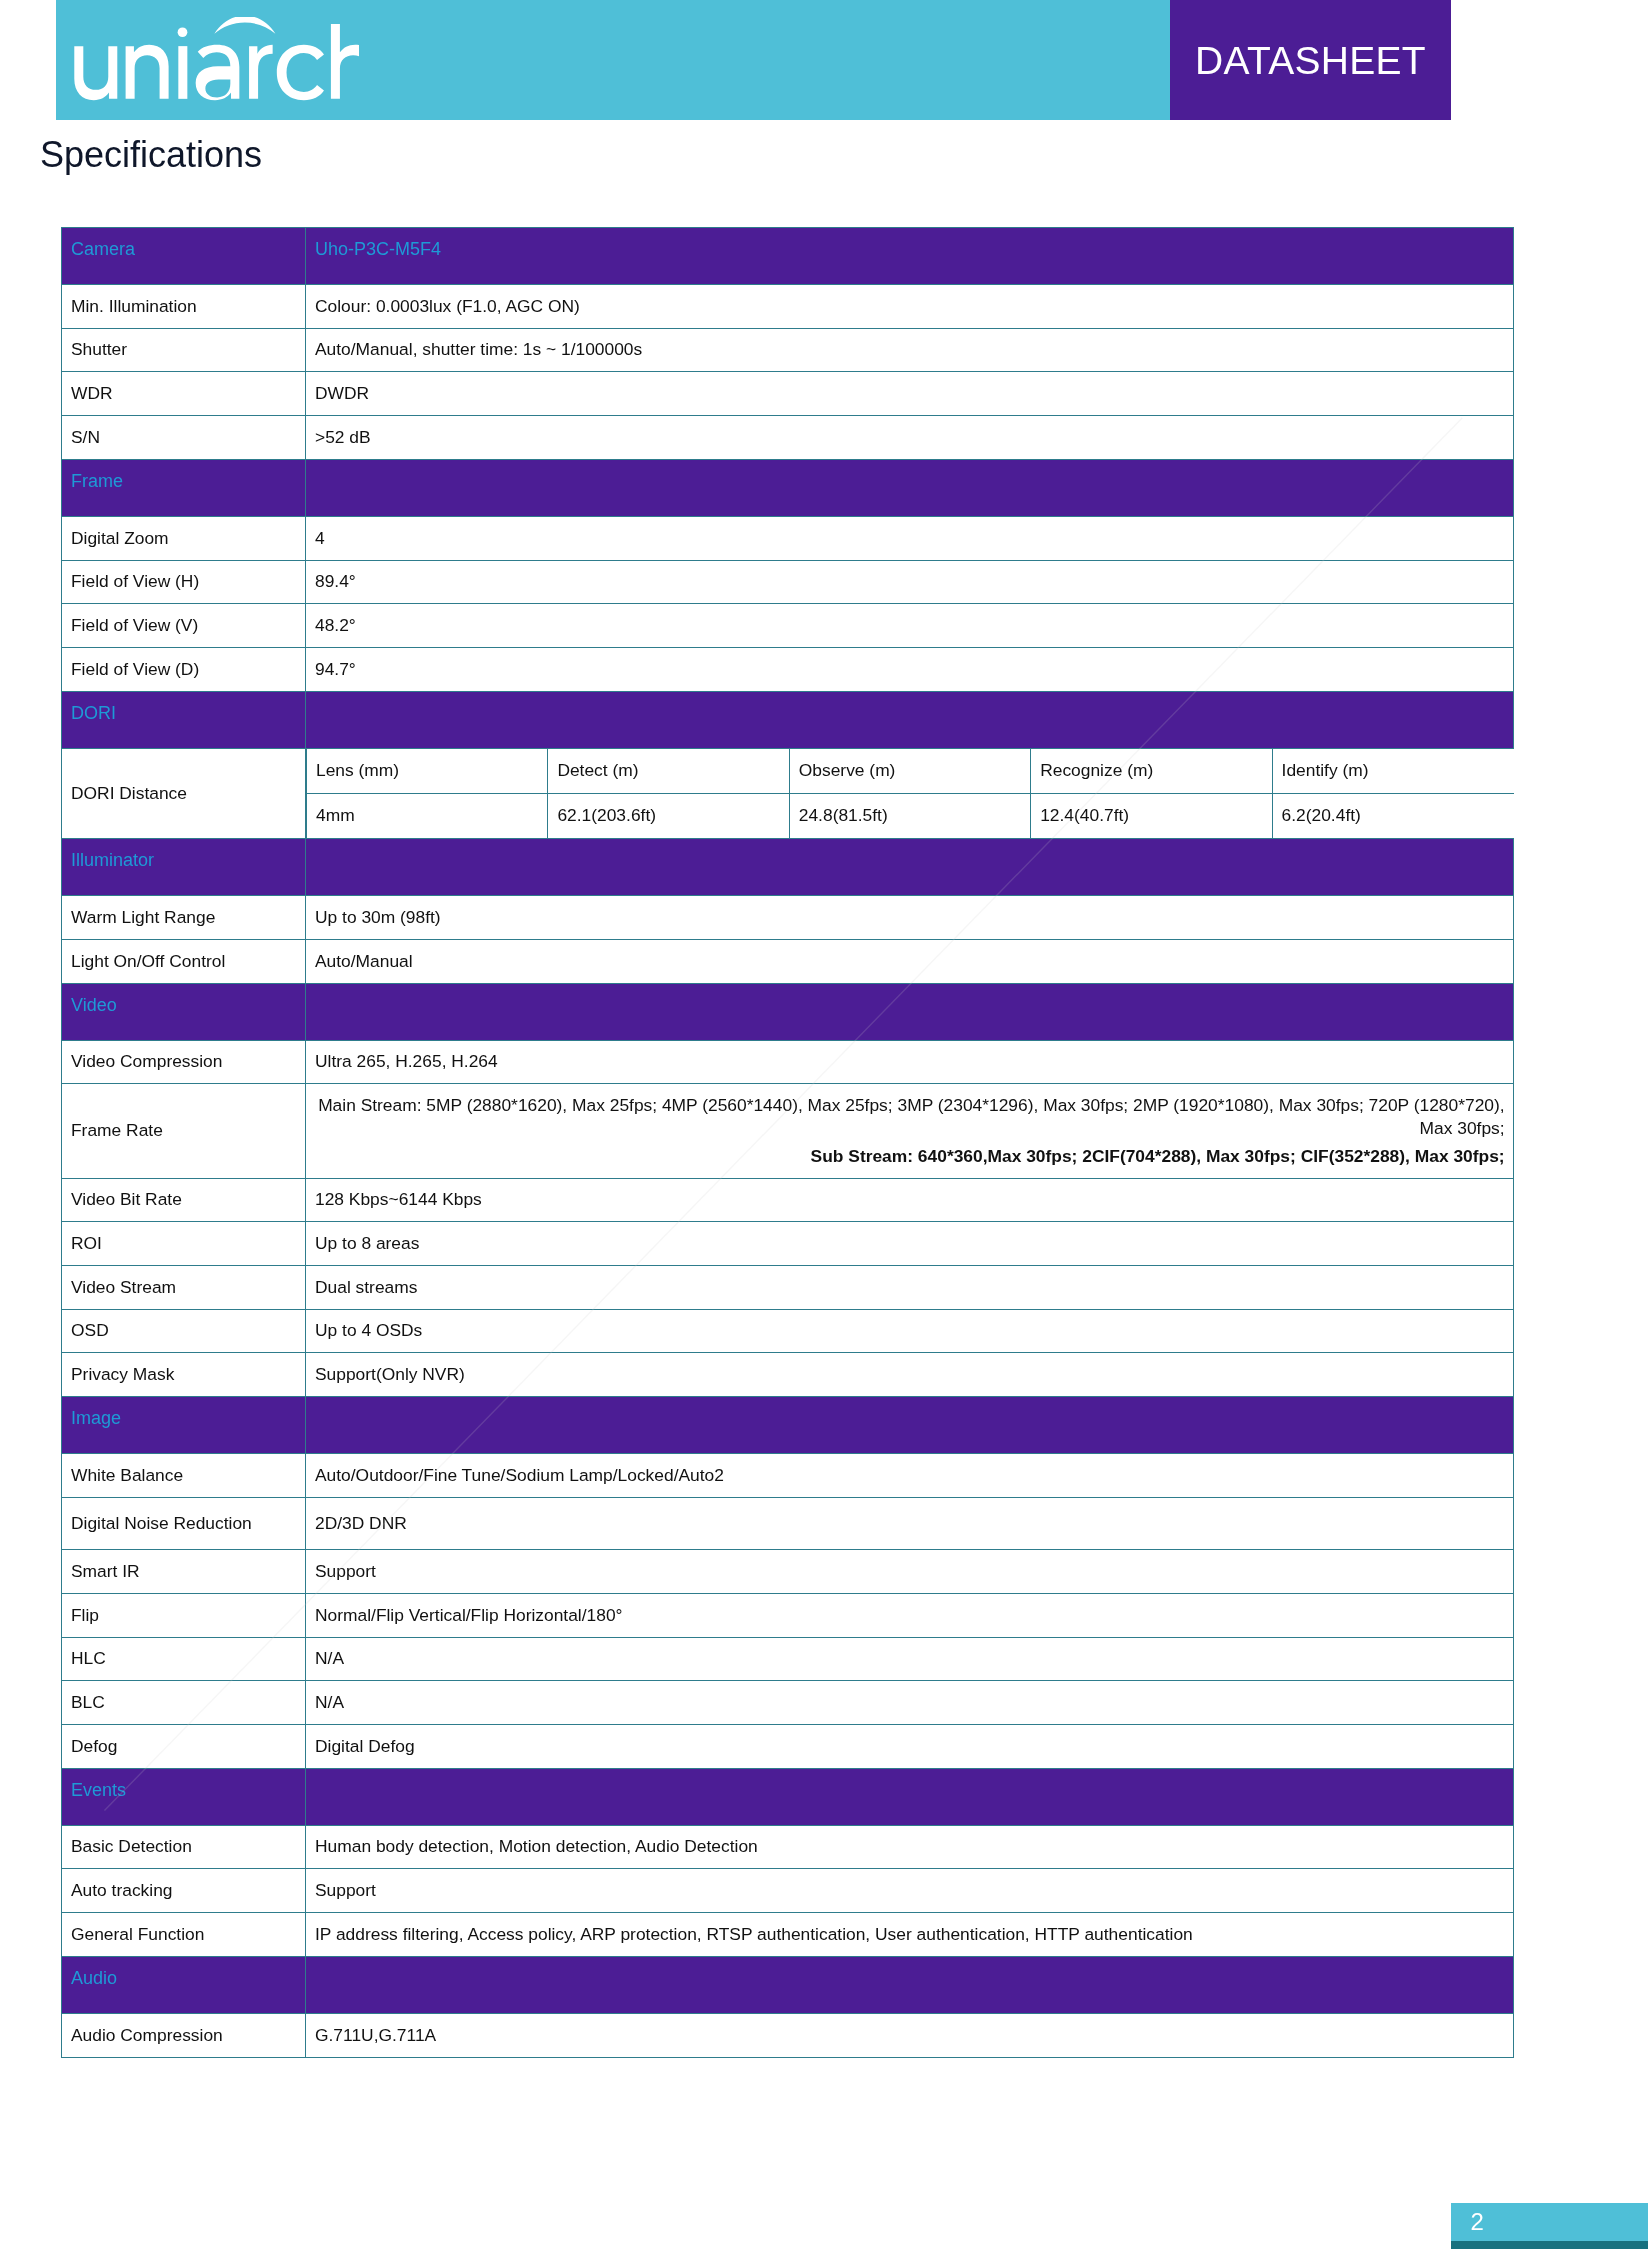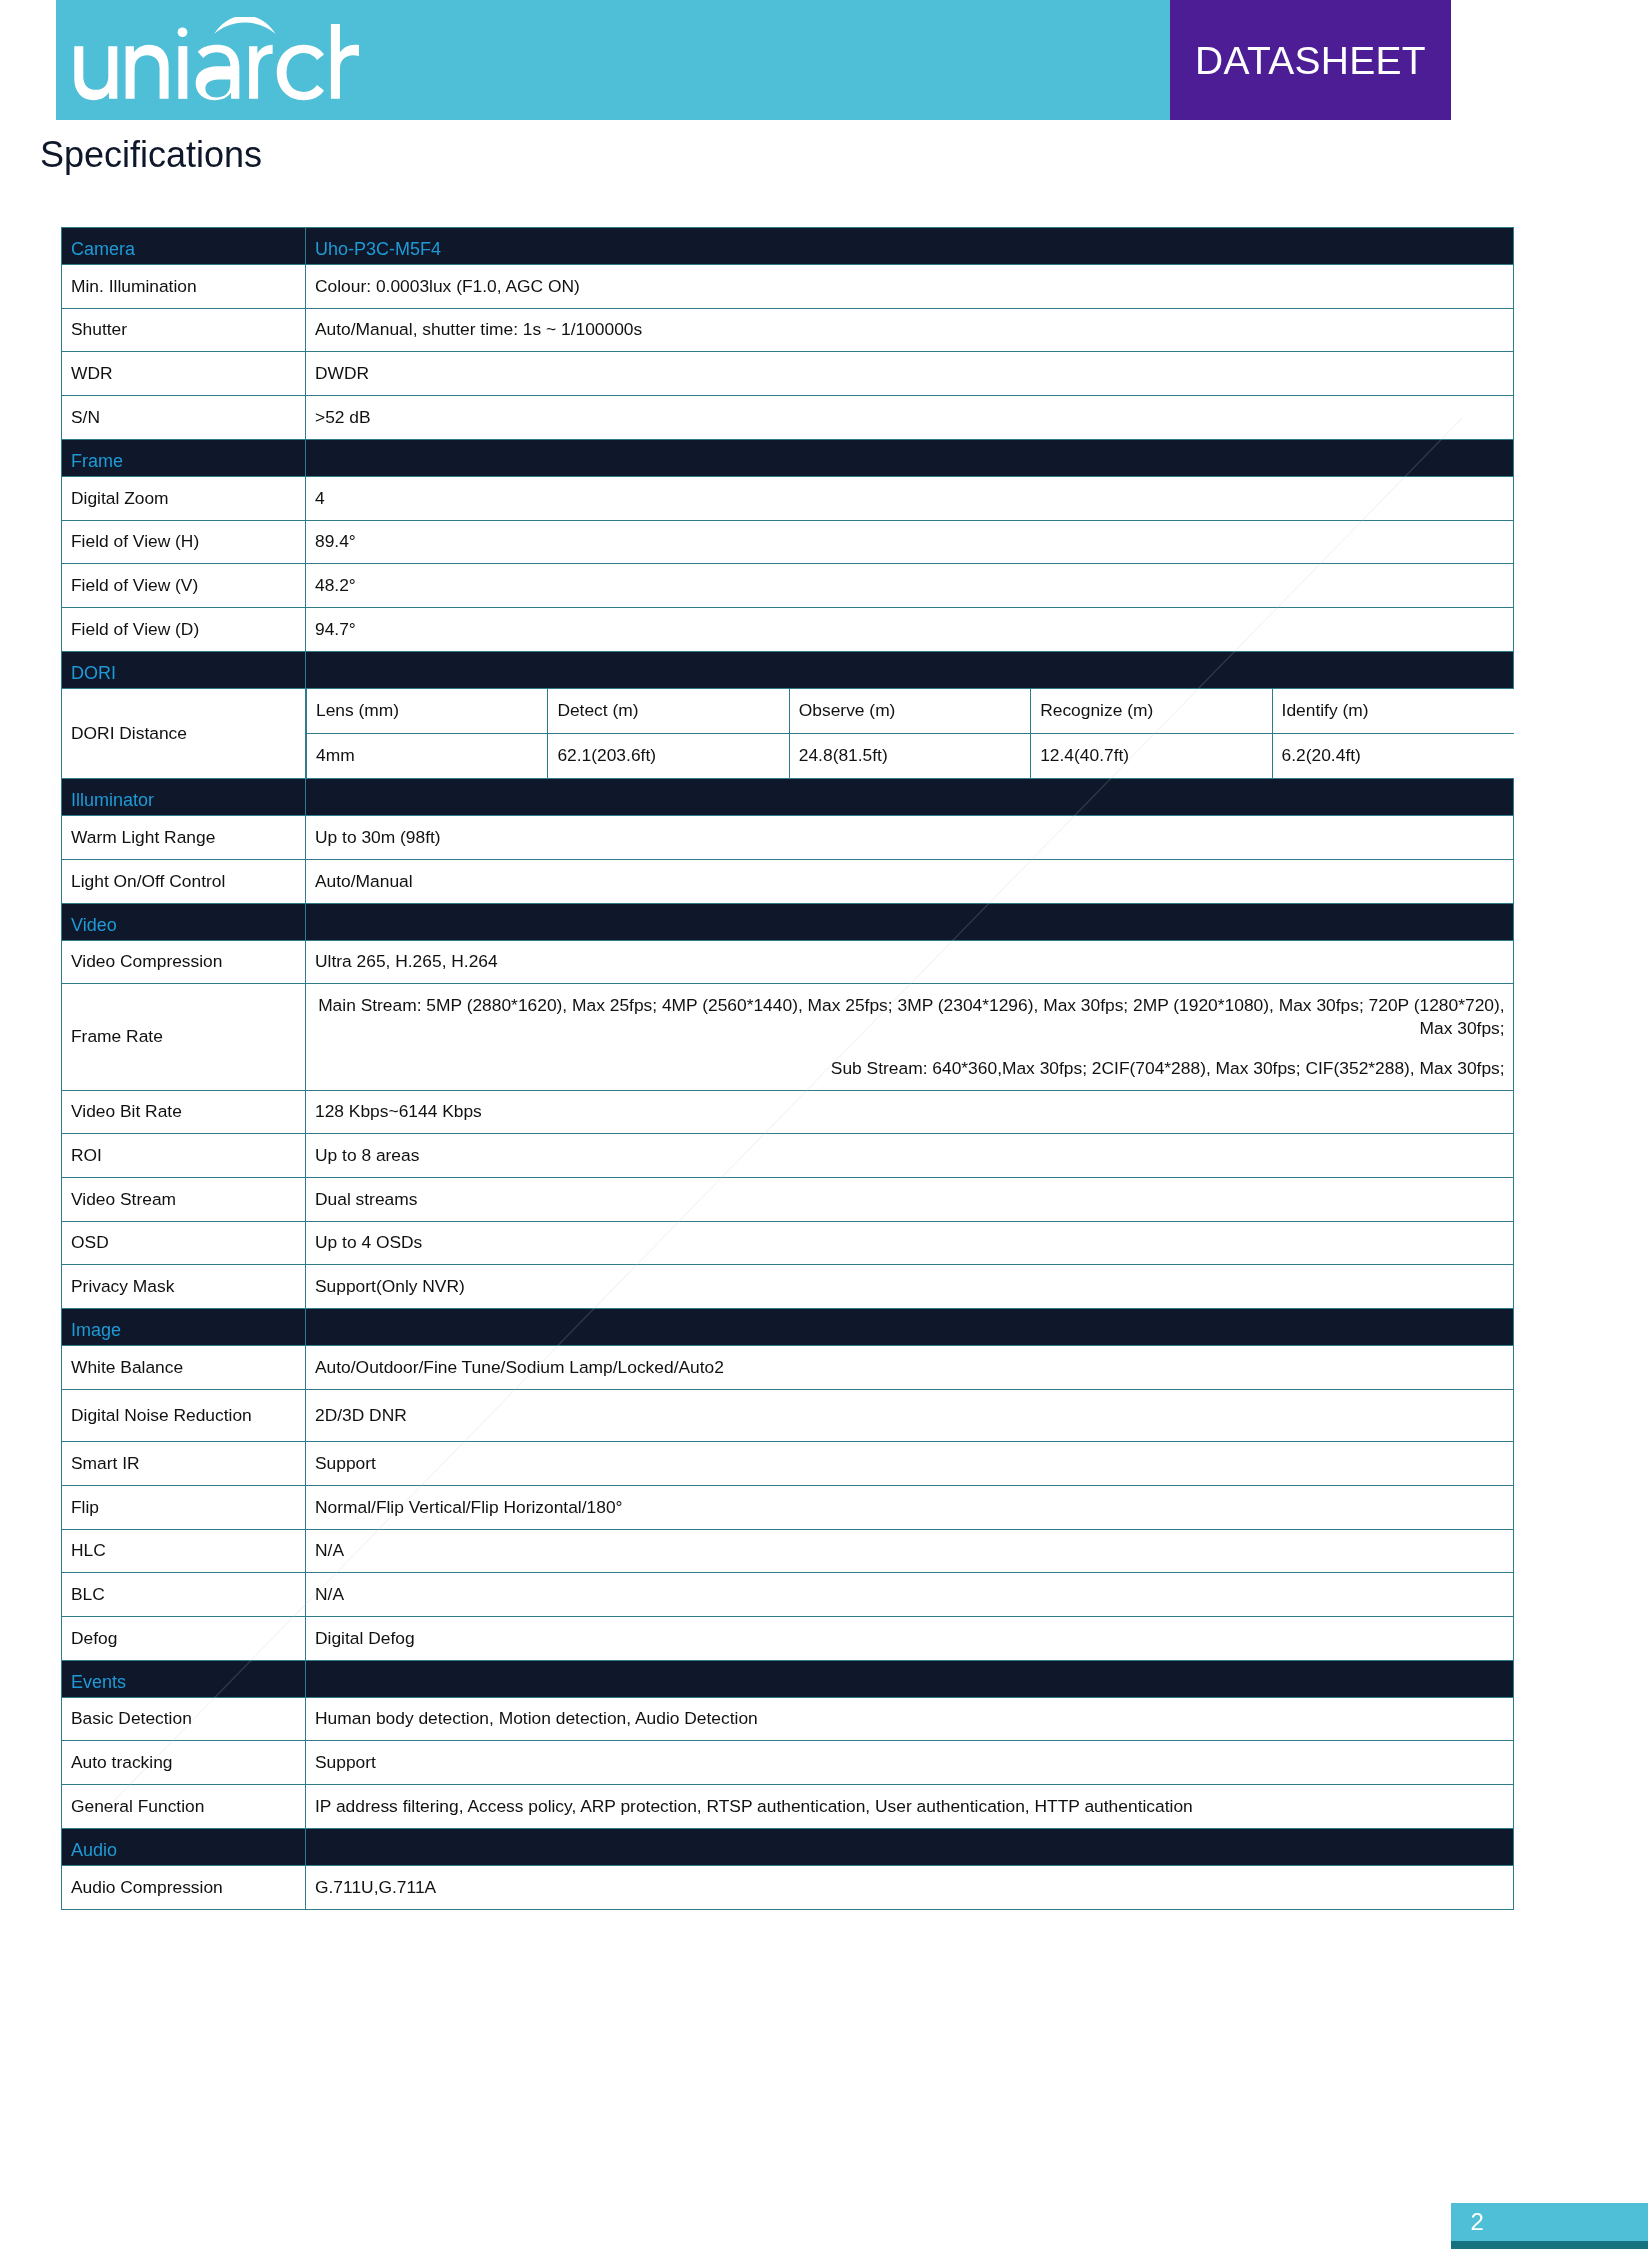--- a/index.html
+++ b/index.html
@@ -86,36 +86,36 @@
     font-size: 17.4px;
     color: #111111;
     padding: 9.7px 8.4px 9.7px 9px;
     vertical-align: middle;
     line-height: 1.34;
     word-break: break-word;
   }
 
   
   tr.section-row td {
-    background: #0f172a;
+    background: #4c1d95;
     color: #1E9AD6;
     font-size: 18px;
     padding-top: 9px;
-    padding-bottom: 3px;
+    padding-bottom: 23px;
   }
   tr.section-row.with-model td.sec-value {
     color: #1E9AD6;
   }
 
   
   td.tall { padding-top: 14px; padding-bottom: 14px; }
 
   
   .fr-line { margin: 0; text-align: right; }
-  .fr-line + .fr-line { margin-top: 16px; }
+  .fr-line + .fr-line { margin-top: 4px; font-weight: bold; }
 
   
   td.dori-label {
     vertical-align: middle;
     padding: 0 8.4px 0 9px;
   }
   td.dori-host {
     padding: 0;
     border: none;
   }

